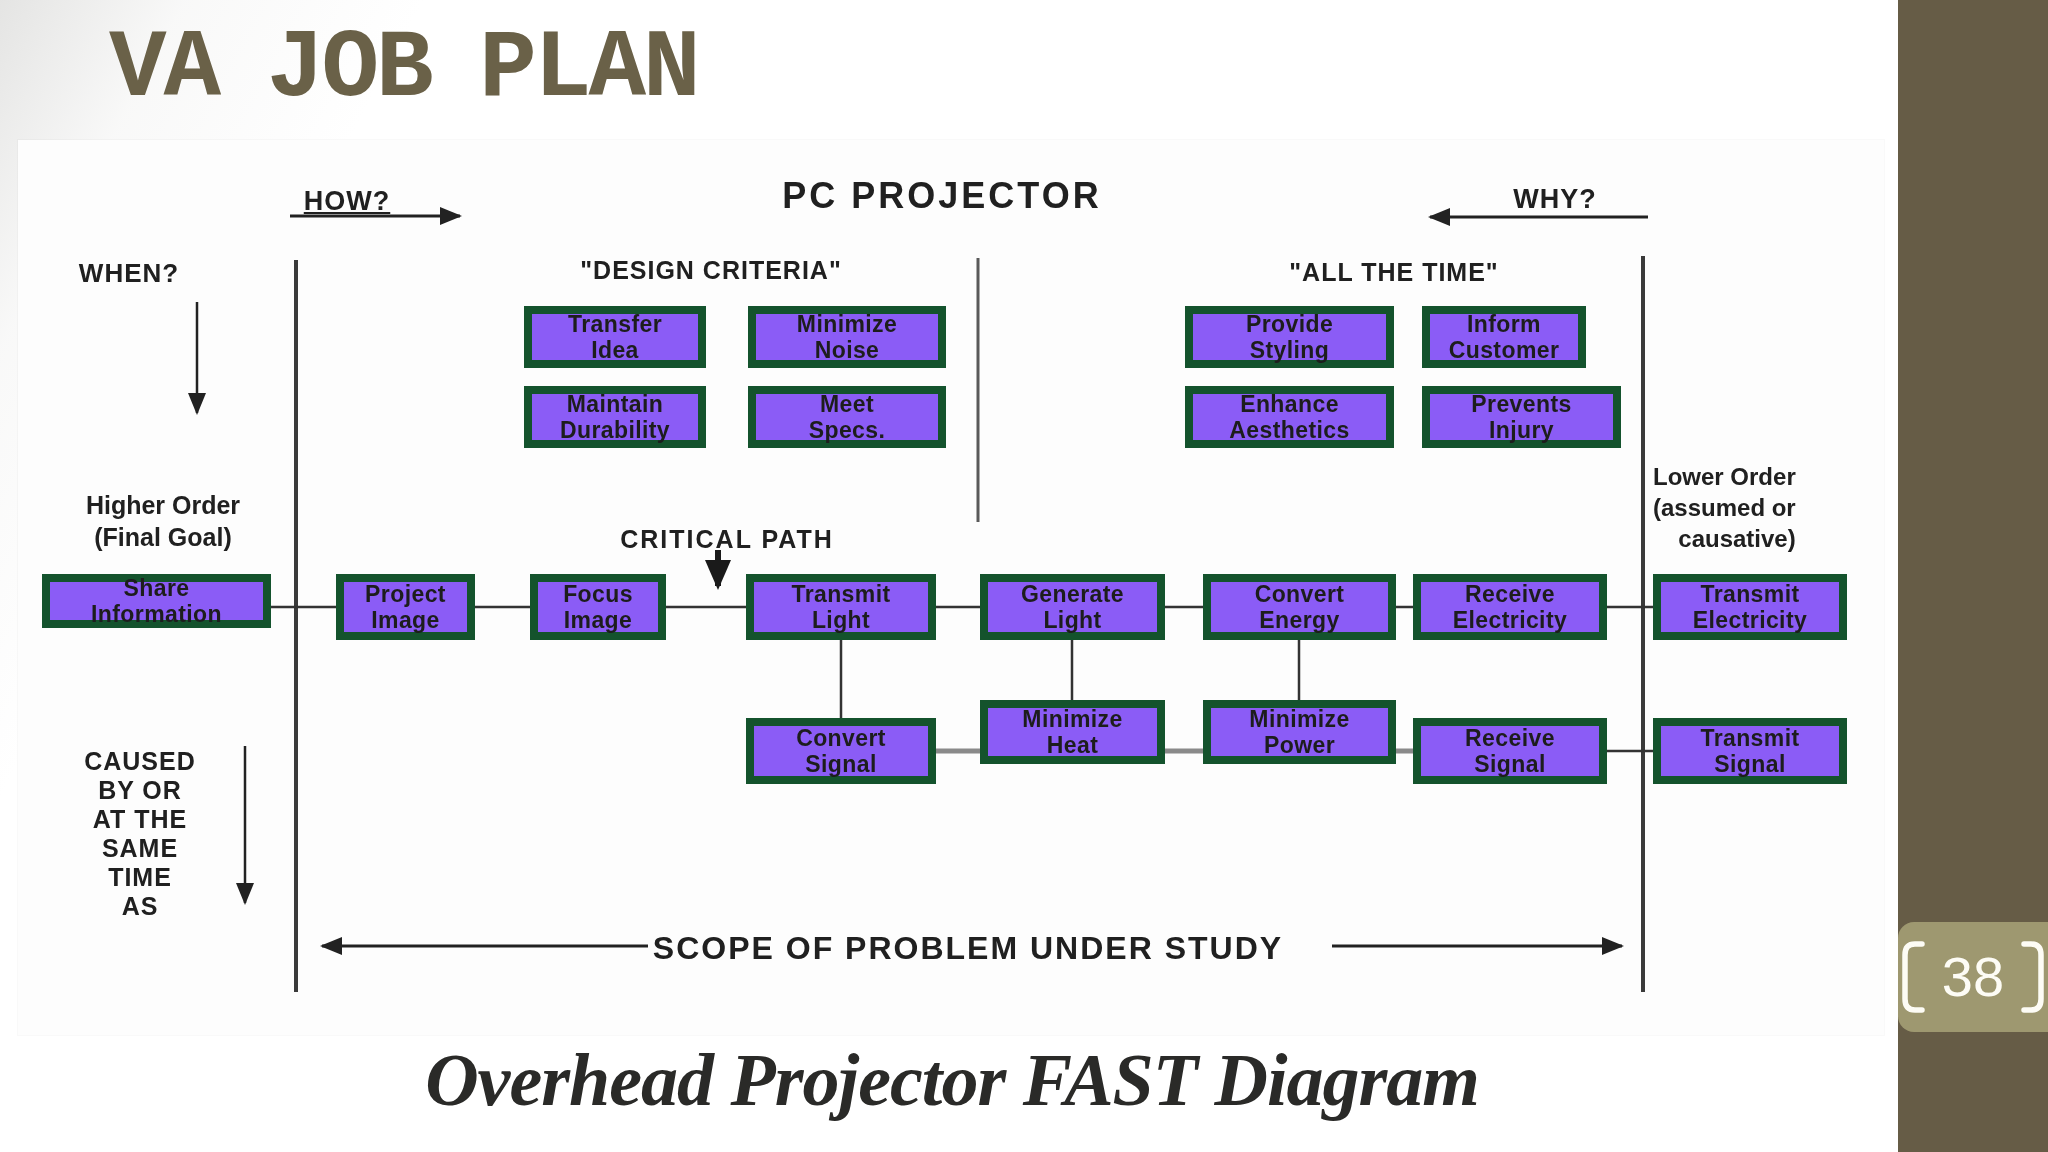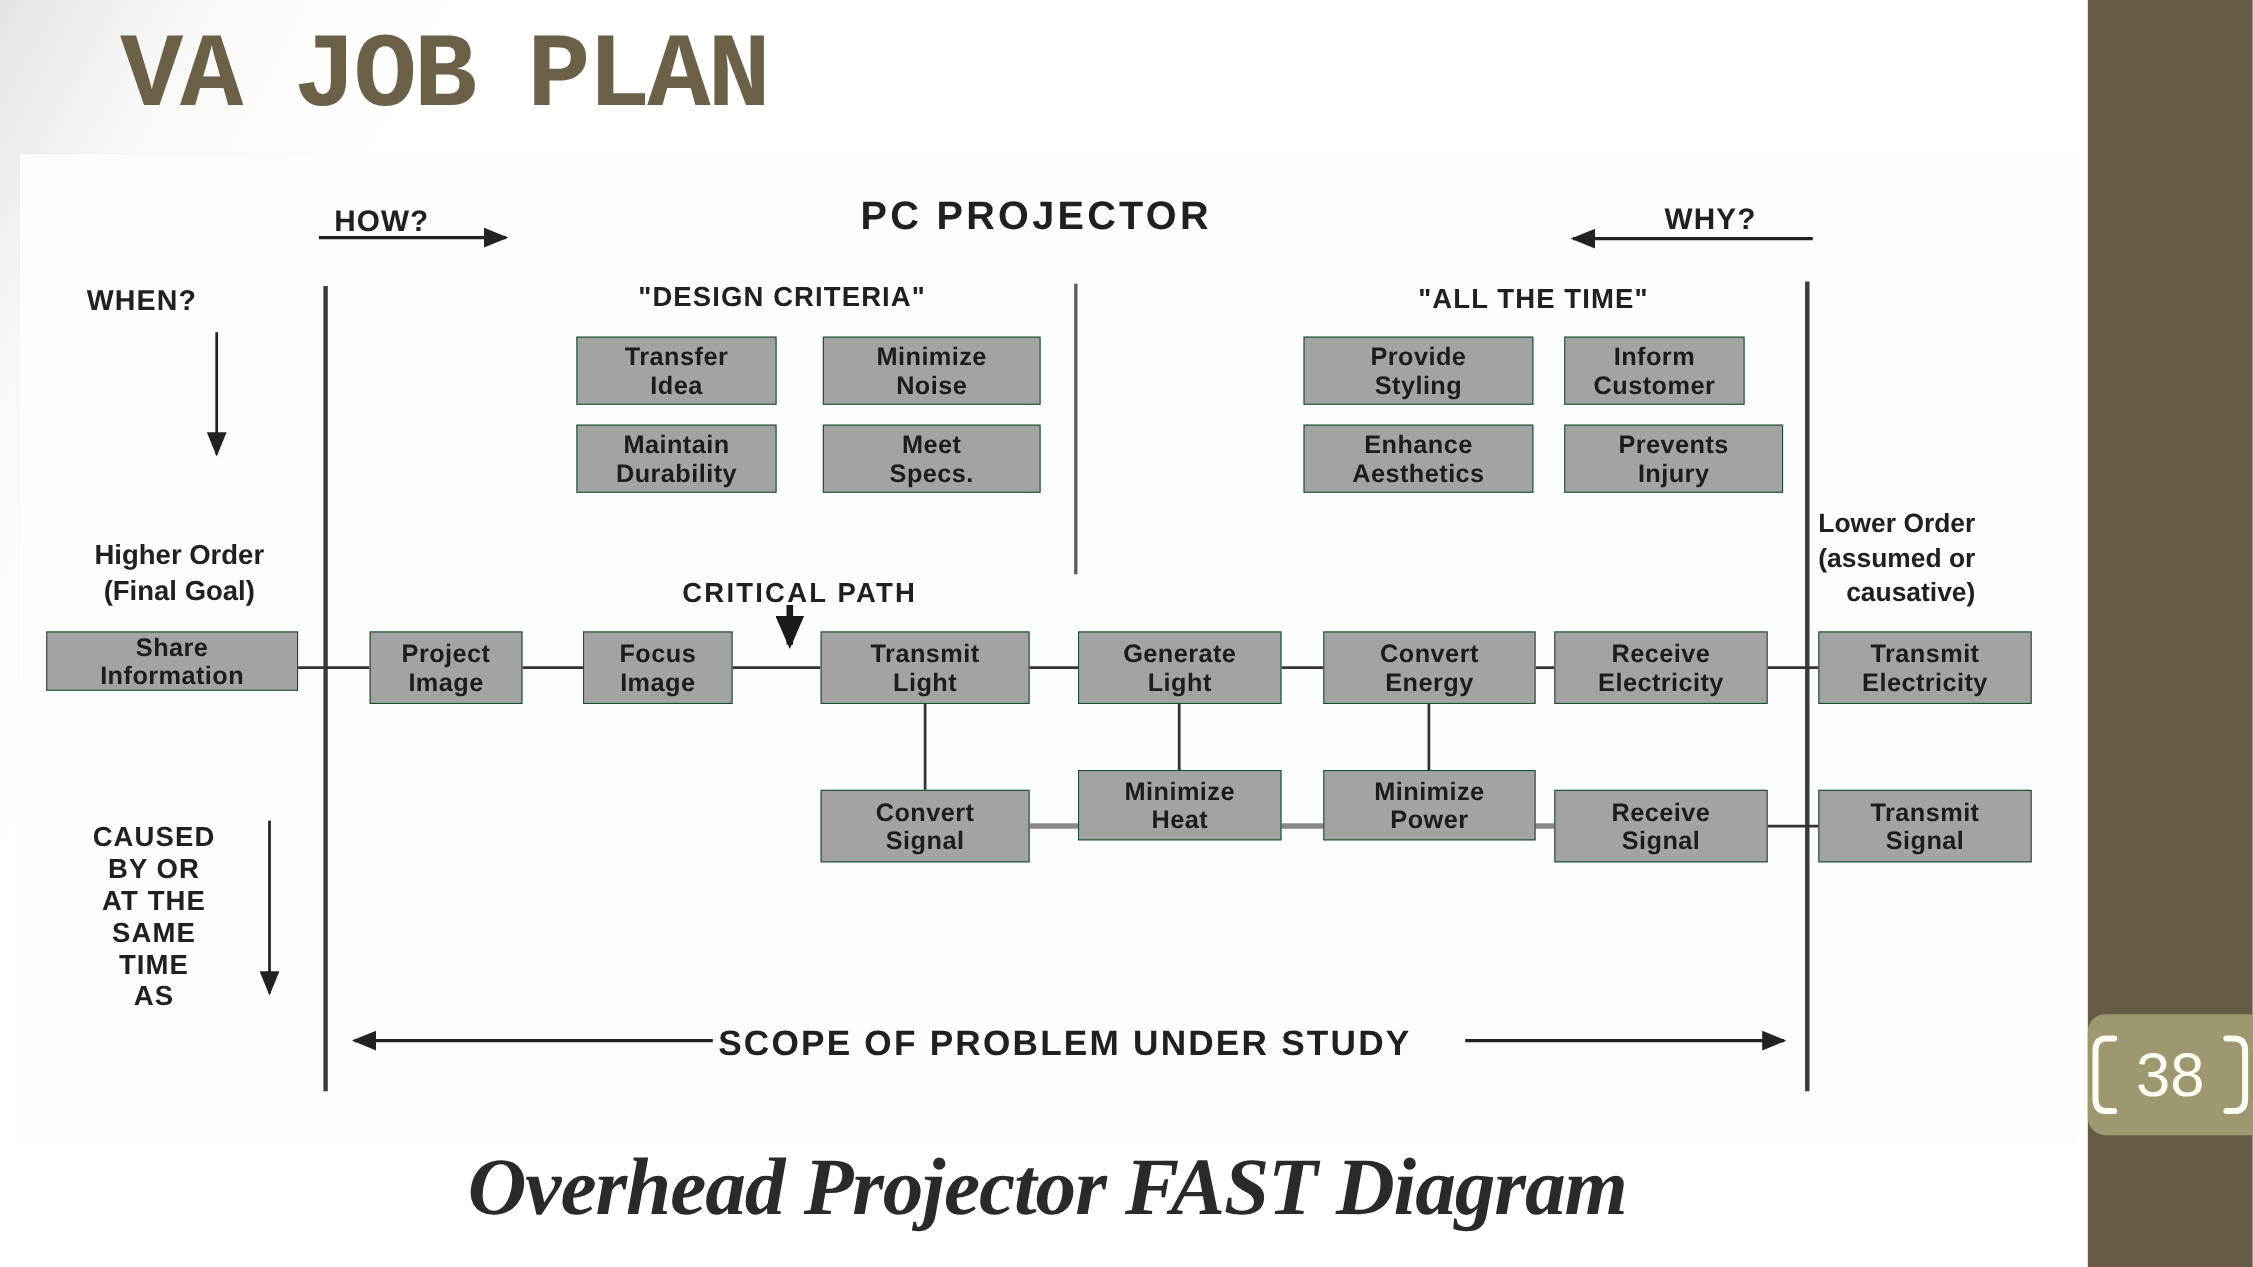--- a/index.html
+++ b/index.html
@@ -32,33 +32,33 @@
     position:absolute;left:952px;top:1038px;transform:translateX(-50%);
     font-family:"Liberation Serif", serif;font-style:italic;font-weight:bold;
     font-size:74px;letter-spacing:-1px;color:var(--caption-text);white-space:nowrap;
   }
   .svg-overlay{position:absolute;left:0;top:0;width:2048px;height:1152px;}
   .label{
     position:absolute;font-weight:bold;color:var(--diagram-ink);
     white-space:pre-line;text-align:center;transform:translateX(-50%);
     line-height:1.22;
   }
-  .lbl-how{left:347px;top:185px;font-size:27px;letter-spacing:1px;}
+  .lbl-how{left:347px;top:185px;font-size:27px;letter-spacing:1px;text-decoration:underline;}
   .lbl-pc{left:942px;top:174px;font-size:36px;letter-spacing:3px;}
   .lbl-why{left:1555px;top:183px;font-size:27px;letter-spacing:1px;}
   .lbl-when{left:129px;top:258px;font-size:26px;letter-spacing:1px;}
   .lbl-dc{left:711px;top:255px;font-size:25px;letter-spacing:1px;}
   .lbl-att{left:1394px;top:257px;font-size:25px;letter-spacing:1px;}
   .lbl-cp{left:727px;top:524px;font-size:25px;letter-spacing:2px;}
   .lbl-ho{left:163px;top:489px;font-size:25px;line-height:32px;}
   .lbl-lo{left:1653px;top:461px;font-size:24px;line-height:31px;transform:none;text-align:right;}
   .lbl-cb{left:140px;top:747px;font-size:25px;line-height:29px;letter-spacing:1px;}
   .lbl-scope{left:968px;top:929px;font-size:32px;letter-spacing:2px;white-space:nowrap;}
   .fbox{
-    position:absolute;border:1px solid #14532d;background:#a3a3a3;
+    position:absolute;border:8px solid #14532d;background:#8b5cf6;
     display:flex;align-items:center;justify-content:center;
     text-align:center;font-weight:bold;font-size:23px;line-height:26px;
     letter-spacing:.4px;color:#1d1d1d;white-space:pre-line;
   }
   .sidebar{position:absolute;right:0;top:0;width:150px;height:1152px;background:var(--sidebar);}
   .page-badge{
     position:absolute;left:1898px;top:922px;width:150px;height:110px;
     background:var(--page-badge);border-radius:16px 0 0 16px;
     display:flex;align-items:center;justify-content:center;gap:16px;
   }

